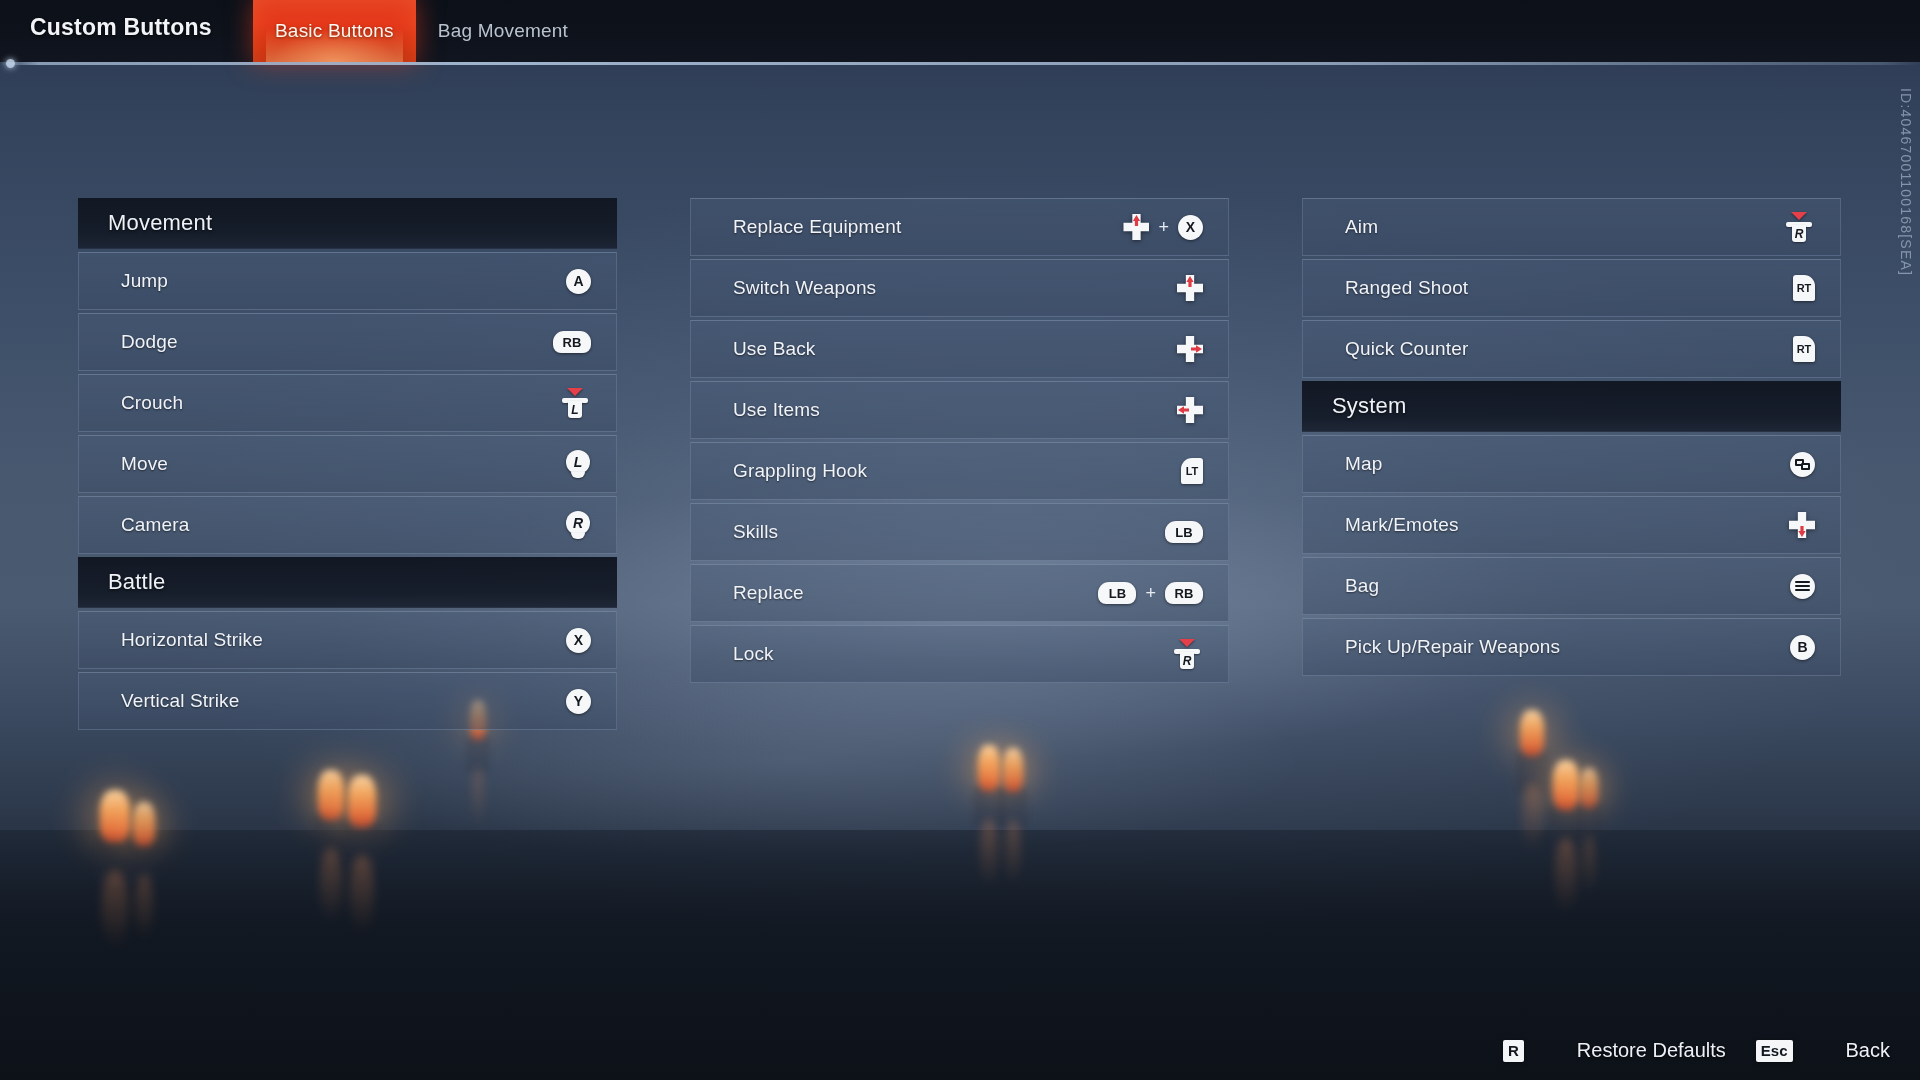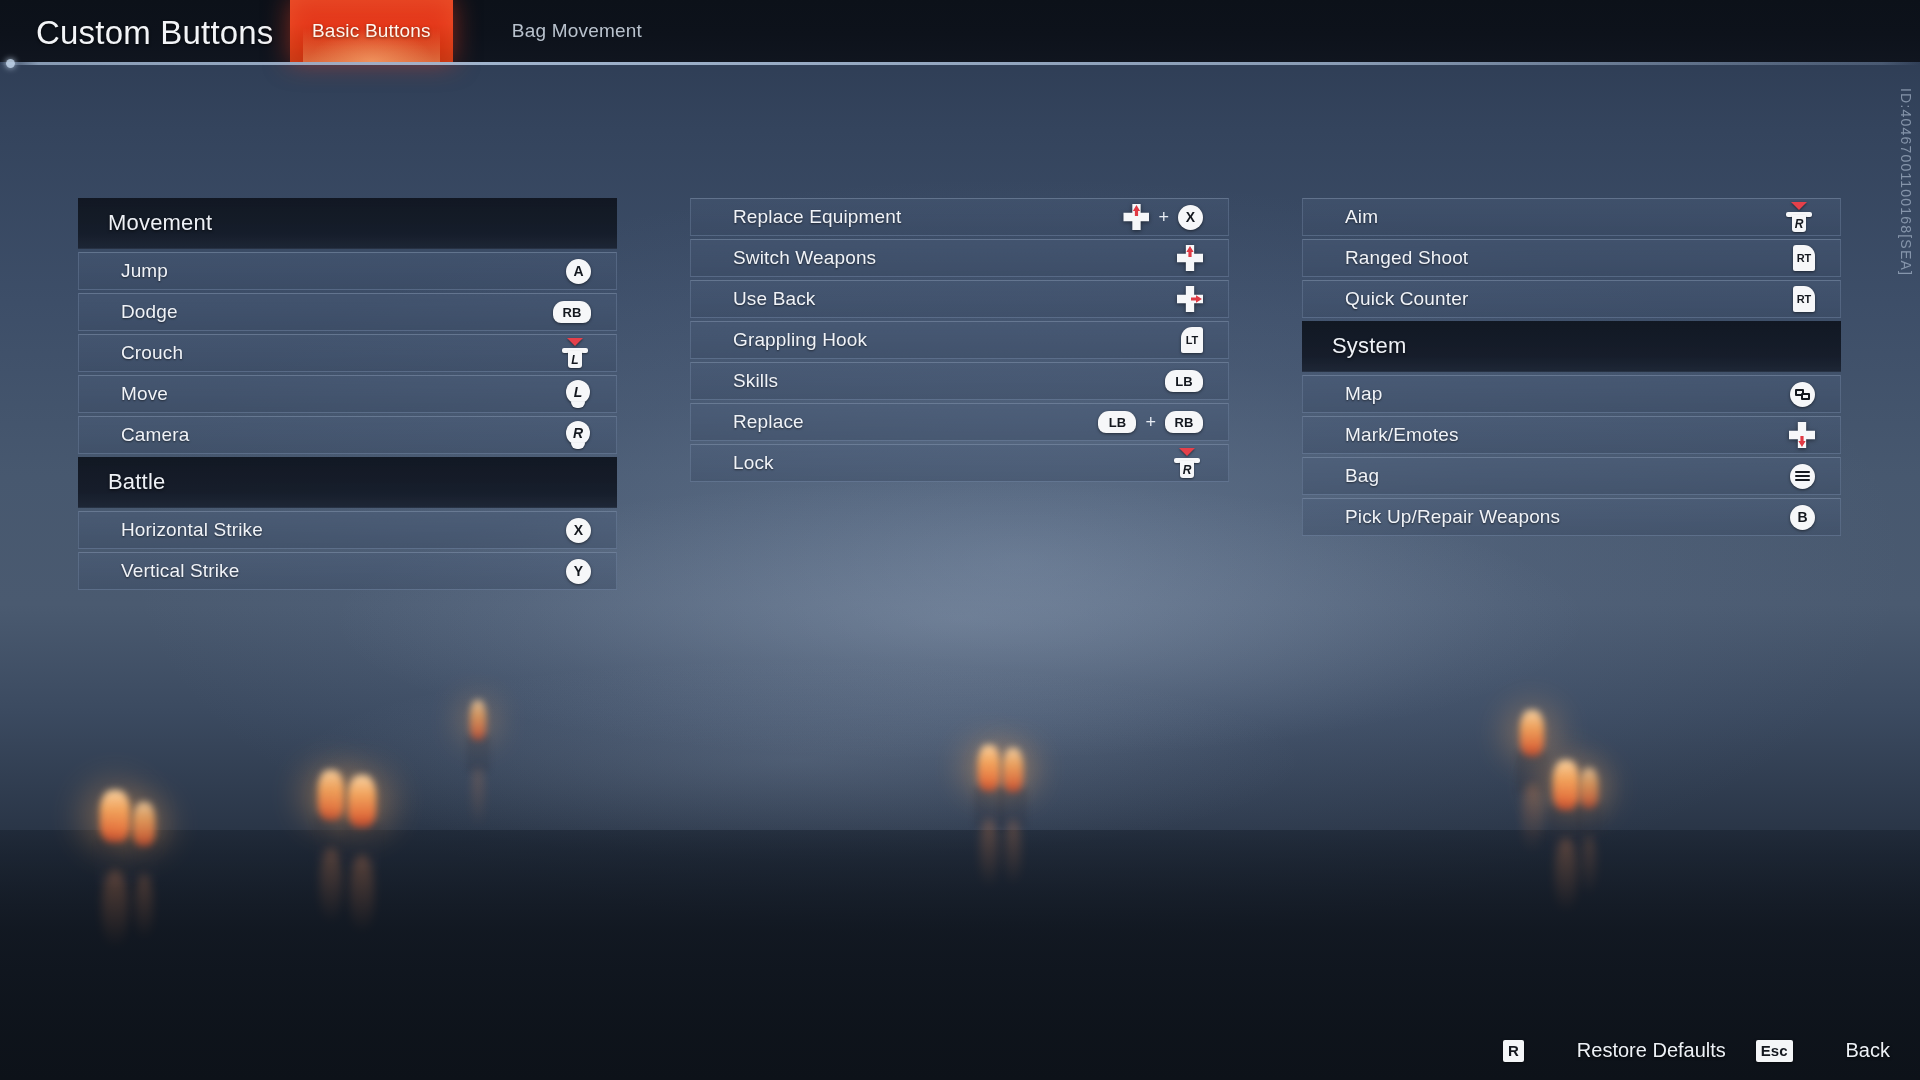--- a/index.html
+++ b/index.html
@@ -48,28 +48,28 @@
   .lrefl { position:absolute; filter:blur(5px); opacity:.45; border-radius:45%;
       background:linear-gradient(180deg, rgba(240,140,80,0.75), rgba(200,90,60,0) 100%); }
   .structure { position:absolute; background:rgba(40,44,56,0.55); filter:blur(3px); }
 
   
   #topbar {
     position:absolute; left:0; top:0; width:1920px; height:62px; z-index:6;
     background:linear-gradient(180deg,#0c1119 0%,#0d121b 55%,#10151f 100%);
   }
   #title {
-    position:absolute; left:36px; top:14px;
-    font-size:33px; color:#f2f4f7; letter-spacing:.2px; font-weight:400;
+    position:absolute; left:30px; top:14px;
+    font-size:23px; color:#f2f4f7; letter-spacing:.2px; font-weight:700;
     text-shadow:0 1px 3px rgba(0,0,0,.8);
   }
   #tabs { position:absolute; left:253px; top:0; height:62px; display:flex; align-items:stretch; }
   .tab {
     display:flex; align-items:center; padding:0 22px; position:relative;
-    font-size:19px; color:#b9c2cd; letter-spacing:.2px;margin-left:37px;
+    font-size:19px; color:#b9c2cd; letter-spacing:.2px;
   }
   .tab.active {
     color:#fff9f2;
     background:
       radial-gradient(ellipse 90px 46px at 50% 100%, rgba(255,180,120,0.55), rgba(255,120,60,0) 70%),
       linear-gradient(180deg,#e23a1d 0%,#e5391b 38%,#d1300f 76%,#bb2708 100%);
     box-shadow:0 0 26px rgba(226,58,29,.55), inset 0 0 24px rgba(255,130,70,.32);
     text-shadow:0 1px 3px rgba(90,20,0,.8);
   }
   .tab.active::before{
@@ -102,21 +102,21 @@
 
   .cat {
     height:51px; display:flex; align-items:center; padding-left:30px;
     font-size:22px; color:#eef1f6; letter-spacing:.2px;
     background:linear-gradient(180deg, rgba(16,22,33,.97) 0%, rgba(20,27,40,.96) 70%, rgba(27,35,50,.94) 100%);
     border-bottom:1px solid rgba(120,145,180,.22);
     text-shadow:0 1px 3px rgba(0,0,0,.7);
     margin-bottom:3px;
   }
   .row {
-    height:38px; display:flex; align-items:center; justify-content:space-between;
+    height:58px; display:flex; align-items:center; justify-content:space-between;
     padding:0 25px 0 42px; margin-bottom:3px;
     background:linear-gradient(180deg, rgba(74,92,120,.40) 0%, rgba(66,83,110,.44) 50%, rgba(58,74,99,.46) 100%);
     border:1px solid rgba(150,172,202,.24);
     border-top-color:rgba(175,195,222,.34);
   }
   .row .lbl { font-size:19px; color:#f0f3f8; letter-spacing:.15px; text-shadow:0 1px 2px rgba(0,0,0,.55); }
   .row .keys { display:flex; align-items:center; gap:9px; }
   .plus { font-size:18px; color:#e7ecf3; font-weight:500; }
 
   
@@ -364,20 +364,29 @@
       <div class="row">
         <span class="lbl">Use Back</span>
         <span class="keys">
           <span class="dpad">
             <i class="cross"></i>
             <i class="dir right"></i>
           </span>
         </span>
       </div>
       <div class="row">
+        <span class="lbl">Use Items</span>
+        <span class="keys">
+          <span class="dpad">
+            <i class="cross"></i>
+            <i class="dir left"></i>
+          </span>
+        </span>
+      </div>
+      <div class="row">
         <span class="lbl">Grappling Hook</span>
         <span class="keys">
           <span class="gp trig lt">LT</span>
         </span>
       </div>
       <div class="row">
         <span class="lbl">Skills</span>
         <span class="keys">
           <span class="gp bump">LB</span>
         </span>

